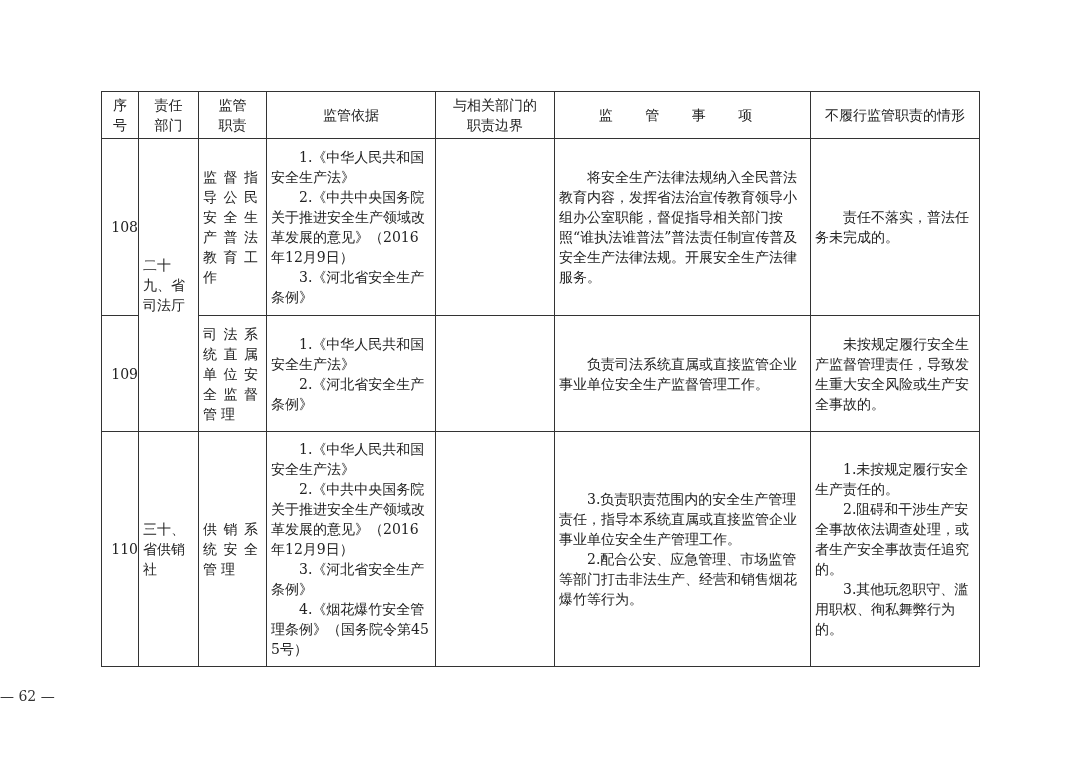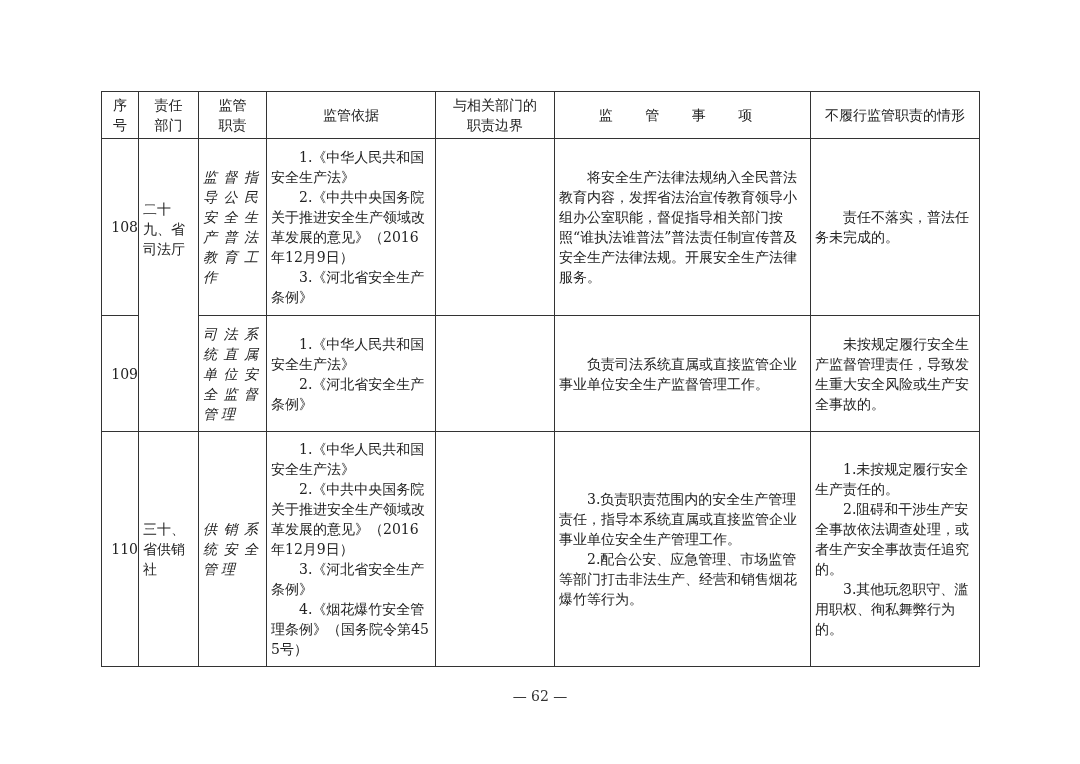--- a/index.html
+++ b/index.html
@@ -8,22 +8,22 @@
   table { position:absolute; left:101px; top:91px; border-collapse:collapse;
           table-layout:fixed; width:878px; }
   td, th { border:1.3px solid #333; padding:0 4px; vertical-align:middle;
            font-size:14px; line-height:20px; }
   th { font-family:"DejaVu Sans","Liberation Sans",sans-serif; font-weight:normal;
        text-align:center; font-size:14px; line-height:20px; height:46px; }
   td.seq { text-align:right; padding:0; }
   td.dept { vertical-align:middle; }
   .para { text-indent:2em; white-space:normal; word-break:break-all; }
   .line { display:block; }
-  .duty { letter-spacing:4px; text-align:justify;font-style:italic; }
-  .pageno { position:absolute; left:0; width:1080px; top:688px; text-align:center;
+  .duty { letter-spacing:4px; text-align:justify; }
+  .pageno { position:absolute; left:0; width:1080px; top:688px; 
             font-size:14px; color:#333; }
   .spaced { letter-spacing:14px;text-align:center; }
 </style>
 </head>
 <body>
 
 <table>
   <colgroup>
     <col style="width:37px">
       <col style="width:60px">
@@ -52,21 +52,21 @@
           <span class="line">与相关部门的</span>
           <span class="line">职责边界</span>
         </th>
       <th class="spaced">监 管 事 项</th>
       <th>不履行监管职责的情形</th>
     </tr>
   </thead>
   <tbody>
     <tr style="height:177px">
       <td class="seq">108</td>
-      <td class="dept" rowspan="2" style="vertical-align:top;padding-top:60px;">
+      <td class="dept" rowspan="2" style="vertical-align:top;padding-top:116px;">
         <span>二十九、省司法厅</span>
       </td>
       <td class="duty">监督指导公民安全生产普法教育工作</td>
       <td>
         <div class="para">1.《中华人民共和国安全生产法》</div>
         <div class="para">2.《中共中央国务院关于推进安全生产领域改革发展的意见》（2016年12月9日）</div>
         <div class="para">3.《河北省安全生产条例》</div>
       </td>
       <td></td>
       <td>

